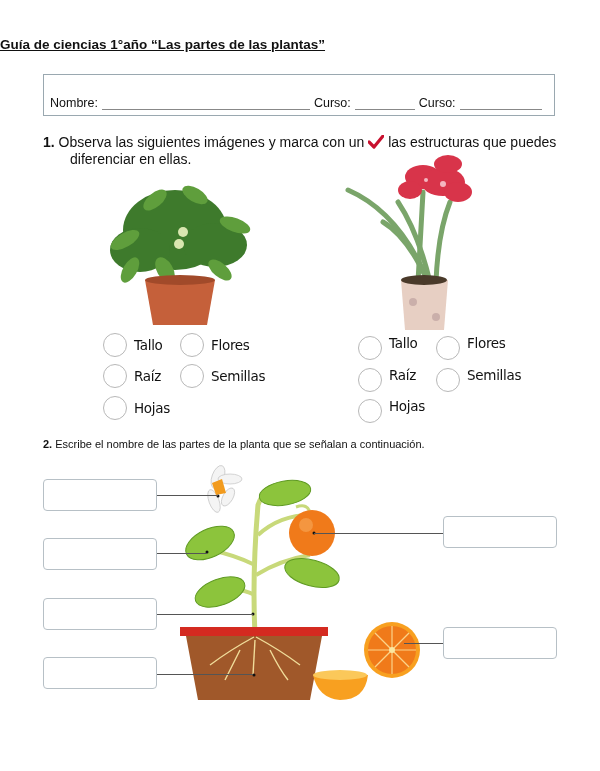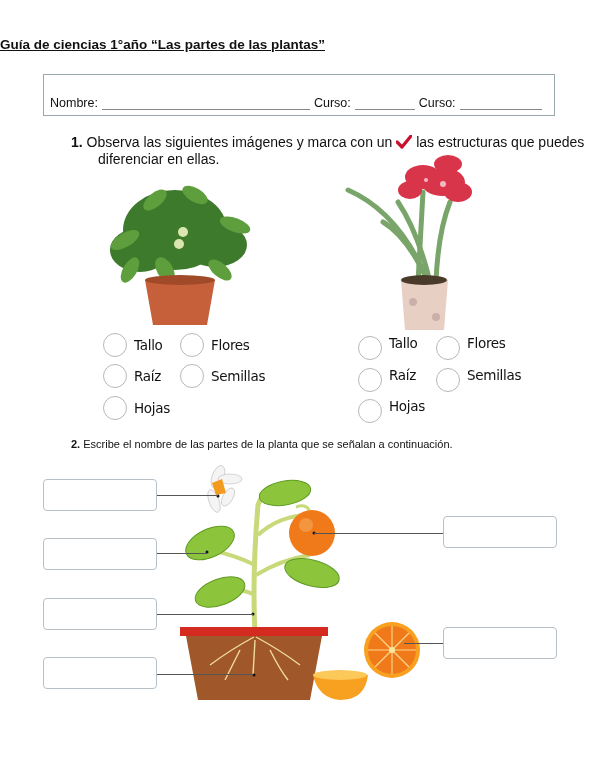--- a/index.html
+++ b/index.html
@@ -4,21 +4,21 @@
 <style>
   html, body { margin: 0; padding: 0; background: #ffffff; }
   body { width: 600px; height: 771px; position: relative; overflow: hidden;
          font-family: "Liberation Sans", sans-serif; color: #111; }
   .abs { position: absolute; }
   .title { left: 0; top: 37px; width: 600px; text-align: left; font-size: 13.5px;
            font-weight: bold; text-decoration: underline; }
   .header-box { left: 43px; top: 74px; width: 512px; height: 42px; border: 1.5px solid #9aa8b0; box-sizing: border-box; }
   .header-row { position: absolute; left: 6px; top: 21px; font-size: 12.5px; white-space: nowrap; display: flex; align-items: flex-end; }
   .blank { display: inline-block; border-bottom: 1px solid #888; height: 13px; margin: 0 4px; }
-  .q { font-size: 14px; line-height: 17px; margin-left: 28px; }
+  .q { font-size: 14px; line-height: 17px; }
   .q .num { font-weight: bold; }
   .check { display: inline-block; vertical-align: -2px; }
   .opt { position: absolute; display: flex; align-items: center; font-size: 13.5px; font-family: "DejaVu Sans", sans-serif; letter-spacing: -0.3px; }
   .circle { width: 24px; height: 24px; border: 1.3px solid #b8b8b8; border-radius: 50%; background: #fff; margin-right: 7px; box-sizing: border-box; }
   .answer-box { position: absolute; width: 114px; height: 32px; border: 1.3px solid #b7c0c6; border-radius: 4px; background: #fff; box-sizing: border-box; }
   .leader { position: absolute; height: 1px; background: #555; }
 </style>
 </head>
 <body>
 

